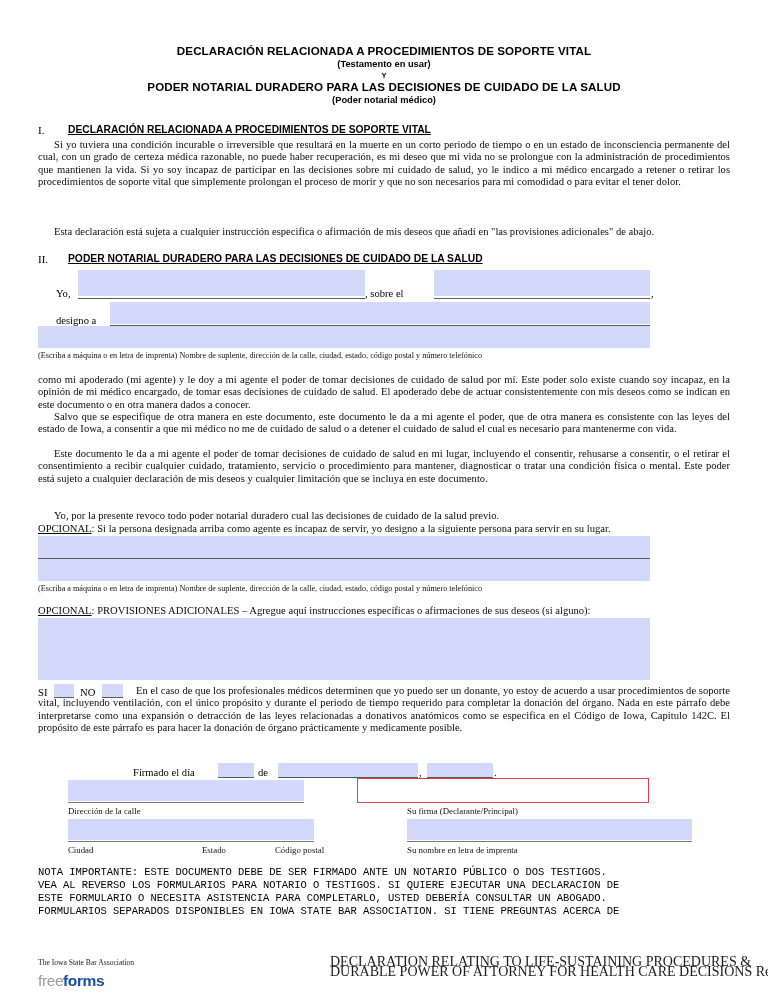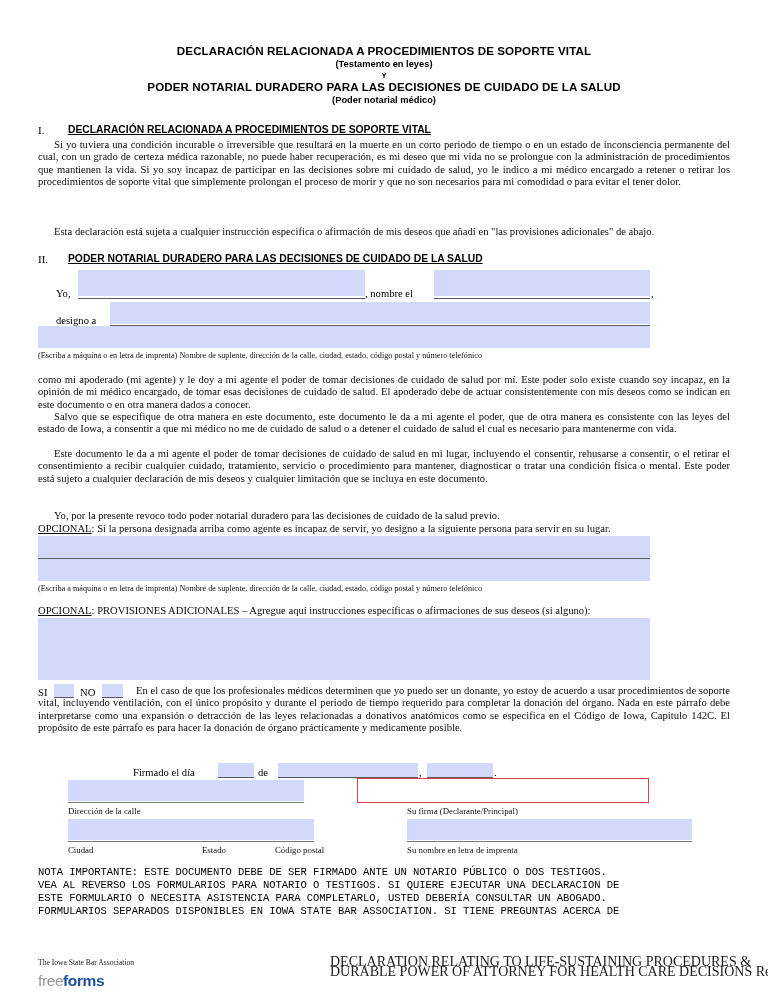--- a/index.html
+++ b/index.html
@@ -163,54 +163,54 @@
   }
   .footer-right span { white-space: nowrap; }
 </style>
 </head>
 <body>
 
 <div class="page">
 
   <div class="title-block">
     <div class="t-main">DECLARACIÓN RELACIONADA A PROCEDIMIENTOS DE SOPORTE VITAL</div>
-    <div class="t-sub">(Testamento en leyes)</div>
+    <div class="t-sub">(Testamento en usar)</div>
     <div class="t-y">Y</div>
     <div class="t-main">PODER NOTARIAL DURADERO PARA LAS DECISIONES DE CUIDADO DE LA SALUD</div>
     <div class="t-sub">(Poder notarial médico)</div>
   </div>
 
   <div class="sec-num" style="left:38px; top:124px;">I.</div>
   <div class="sec-head" style="left:68px; top:124px;"><u>DECLARACIÓN RELACIONADA A PROCEDIMIENTOS DE SOPORTE VITAL</u></div>
 
   <div class="body-txt indent" style="left:38px; top:139px; width:692px;">Si yo tuviera una condición incurable o irreversible que resultará en la muerte en un corto periodo de tiempo o en un estado de inconsciencia permanente del cual, con un grado de certeza médica razonable, no puede haber recuperación, es mi deseo que mi vida no se prolongue con la administración de procedimientos que mantienen la vida. Si yo soy incapaz de participar en las decisiones sobre mi cuidado de salud, yo le indico a mi médico encargado a retener o retirar los procedimientos de soporte vital que simplemente prolongan el proceso de morir y que no son necesarios para mi comodidad o para evitar el tener dolor.</div>
   <div class="body-txt indent" style="left:38px; top:226px; width:692px;">Esta declaración está sujeta a cualquier instrucción especifica o afirmación de mis deseos que añadí en "las provisiones adicionales" de abajo.</div>
 
   <div class="sec-num" style="left:38px; top:253px;">II.</div>
   <div class="sec-head" style="left:68px; top:253px;"><u>PODER NOTARIAL DURADERO PARA LAS DECISIONES DE CUIDADO DE LA SALUD</u></div>
 
   <div class="inline-lbl" style="left:56px; top:288px;">Yo,</div>
   <input class="fld" style="left: 78px; top: 270px; width: 287px; height: 26px;" value="">
   <div class="rule" style="left:78px; top:298px; width:287px;"></div>
-  <div class="inline-lbl" style="left:365px; top:288px;">, nombre el</div>
+  <div class="inline-lbl" style="left:365px; top:288px;">, sobre el</div>
   <input class="fld" style="left: 434px; top: 270px; width: 216px; height: 26px;" value="">
   <div class="rule" style="left:434px; top:298px; width:216px;"></div>
   <div class="inline-lbl" style="left:651px; top:288px;">,</div>
 
   <div class="inline-lbl" style="left:56px; top:315px;">designo a</div>
   <input class="fld" style="left: 110px; top: 302px; width: 540px; height: 22px;" value="">
   <div class="rule" style="left:110px; top:325px; width:540px;"></div>
   <input class="fld" style="left: 38px; top: 326px; width: 612px; height: 22px;" value="">
 
   <div class="caption" style="left:38px; top:351px;">(Escriba a máquina o en letra de imprenta) Nombre de suplente, dirección de la calle, ciudad, estado, código postal y número telefónico</div>
 
   <div class="body-txt" style="left:38px; top:374px; width:692px;">como mi apoderado (mi agente) y le doy a mi agente el poder de tomar decisiones de cuidado de salud por mí. Este poder solo existe cuando soy incapaz, en la opinión de mi médico encargado, de tomar esas decisiones de cuidado de salud. El apoderado debe de actuar consistentemente con mis deseos como se indican en este documento o en otra manera dados a conocer.</div>
   <div class="body-txt indent" style="left:38px; top:411px; width:692px;">Salvo que se especifique de otra manera en este documento, este documento le da a mi agente el poder, que de otra manera es consistente con las leyes del estado de Iowa, a consentir a que mi médico no me de cuidado de salud o a detener el cuidado de salud el cual es necesario para mantenerme con vida.</div>
   <div class="body-txt indent" style="left:38px; top:448px; width:692px;">Este documento le da a mi agente el poder de tomar decisiones de cuidado de salud en mi lugar, incluyendo el consentir, rehusarse a consentir, o el retirar el consentimiento a recibir cualquier cuidado, tratamiento, servicio o procedimiento para mantener, diagnosticar o tratar una condición física o mental. Este poder está sujeto a cualquier declaración de mis deseos y cualquier limitación que se incluya en este documento.</div>
-  <div class="body-txt indent" style="left:38px; top:510px; width:692px;">Yo, por la presente revoco todo poder notarial duradero para las decisiones de cuidado de la salud previo.</div>
+  <div class="body-txt indent" style="left:38px; top:510px; width:692px;">Yo, por la presente revoco todo poder notarial duradero cual las decisiones de cuidado de la salud previo.</div>
 
   <div class="body-txt" style="left:38px; top:523px; width:692px;"><span style="text-decoration:underline;">OPCIONAL</span><span>: Si la persona designada arriba como agente es incapaz de servir, yo designo a la siguiente persona para servir en su lugar.</span></div>
 
   <input class="fld" style="left: 38px; top: 536px; width: 612px; height: 22px;" value="">
   <div class="rule" style="left:38px; top:558px; width:612px;"></div>
   <input class="fld" style="left: 38px; top: 559px; width: 612px; height: 22px;" value="">
 
   <div class="caption" style="left:38px; top:584px;">(Escriba a máquina o en letra de imprenta) Nombre de suplente, dirección de la calle, ciudad, estado, código postal y número telefónico</div>
 
   <div class="body-txt" style="left:38px; top:605px; width:692px;"><span style="text-decoration:underline;">OPCIONAL</span><span>: PROVISIONES ADICIONALES – Agregue aquí instrucciones específicas o afirmaciones de sus deseos (si alguno):</span></div>

